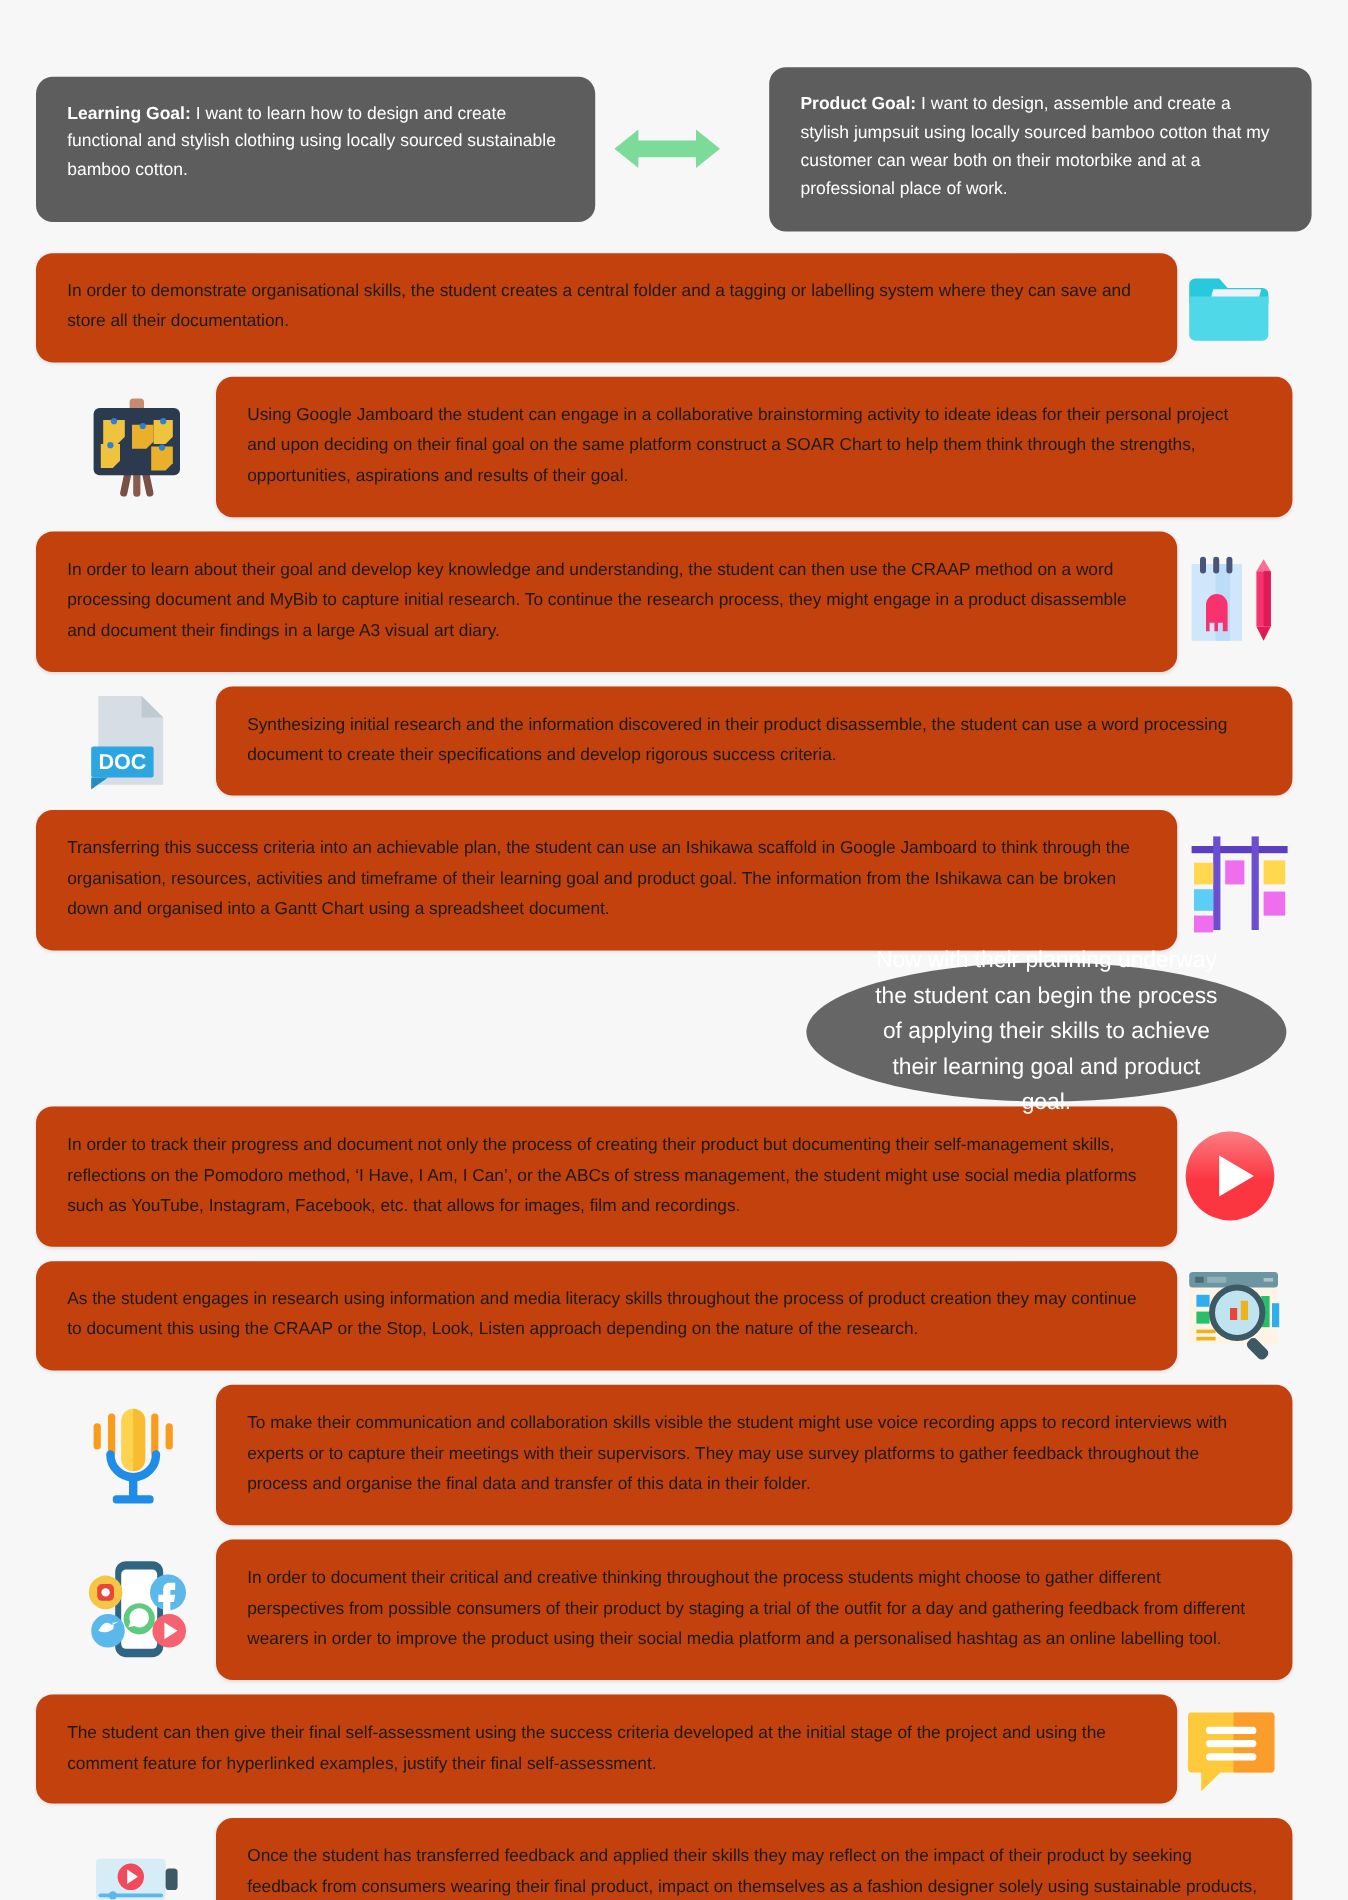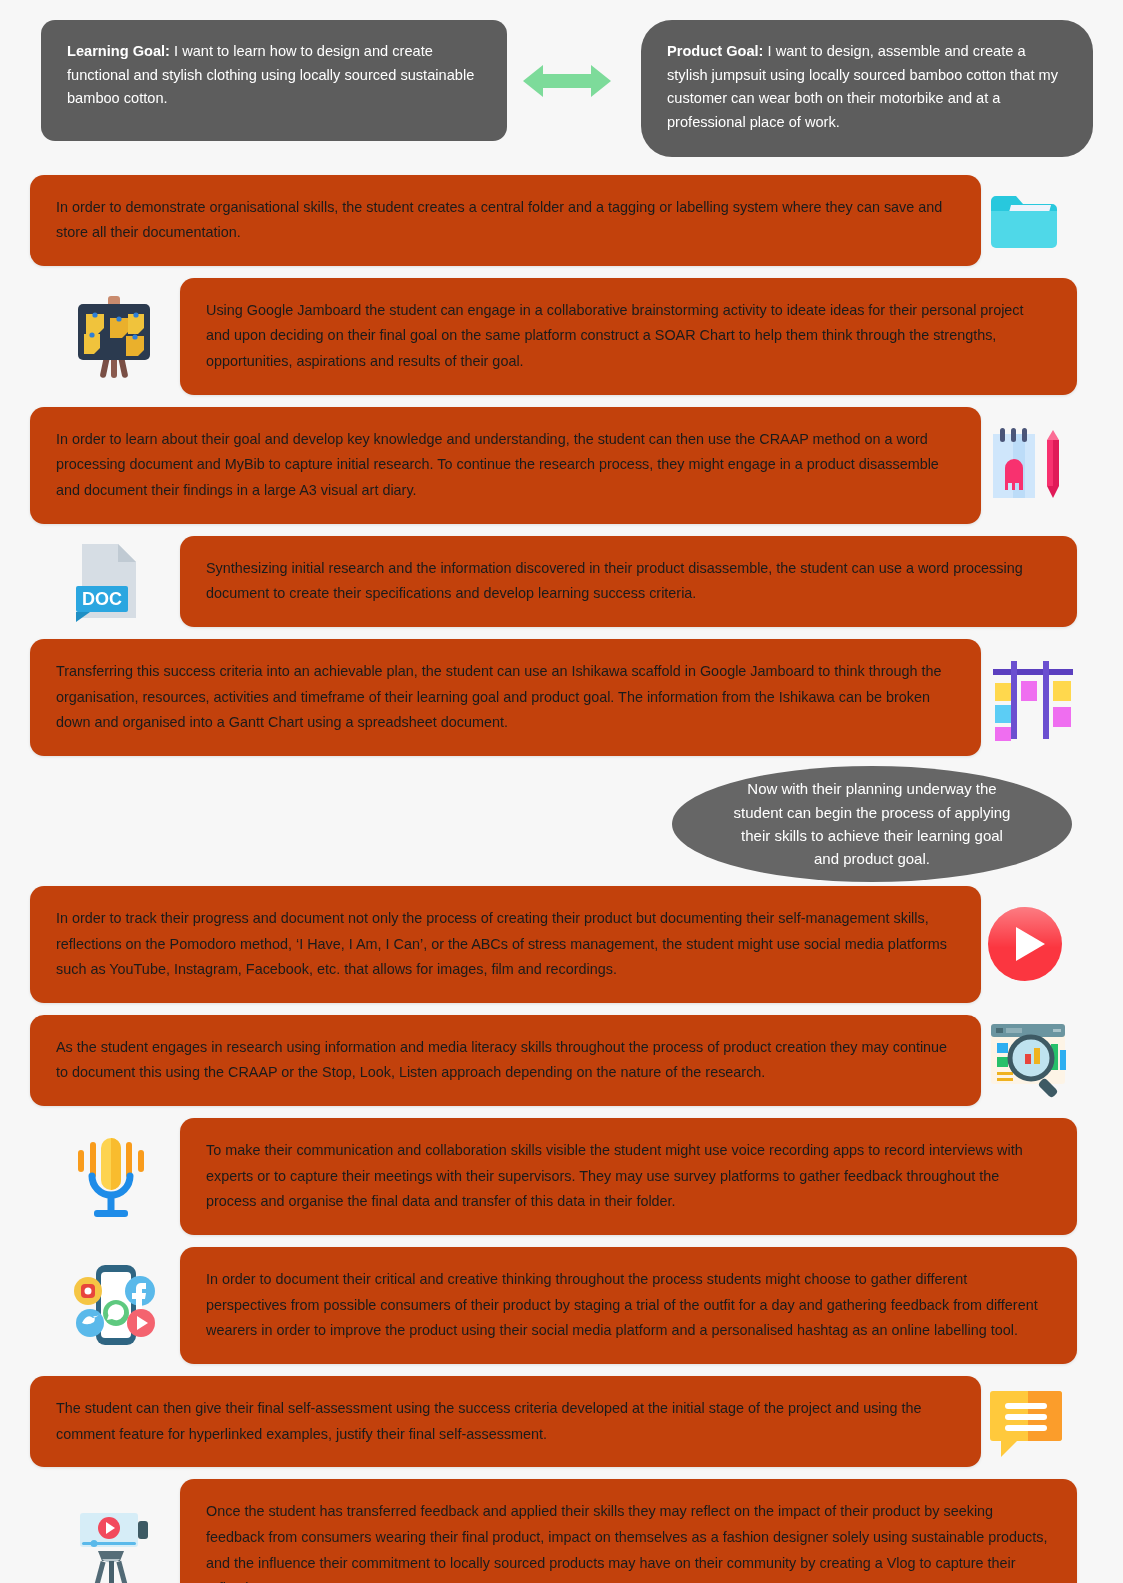--- a/index.html
+++ b/index.html
@@ -12,36 +12,37 @@
     min-height: 1583px;
     font-family: "Liberation Sans", sans-serif;
     color: #222;
     position: relative;
     overflow-x: hidden;
   }
 
   
   .goal-row {
     display: flex;
-    align-items: flex-start;
-    padding: 20px 30px 0 41px;
+    align-items: center;
+    padding: 20px 30px 0 30px;
     gap: 0;
+    margin-top: 36px;
   }
   .goal-box {
     background: #5d5d5d;
     color: #ffffff;
     border-radius: 14px;
     padding: 20px 26px 22px 26px;
     font-size: 14.6px;
     line-height: 1.62;
     box-sizing: border-box;
   }
   .goal-box b { font-weight: 700; }
   .goal-learning { width: 466px; min-height: 121px; }
-  .goal-product  { width: 452px; min-height: 131px; margin-left: auto; border-radius: 31px; }
+  .goal-product  { width: 452px; min-height: 131px; margin-left: auto; }
   .arrow-wrap {
     width: 120px;
     display: flex;
     align-items: center;
     justify-content: center;
     height: 121px;
     flex: 0 0 120px;
   }
 
   
@@ -87,21 +88,21 @@
     top: 0;
     width: 400px;
     height: 116px;
     border-radius: 50%;
     background: #666666;
     color: #ffffff;
     display: flex;
     align-items: center;
     justify-content: center;
     text-align: center;
-    font-size: 15px;
+    font-size: 19px;
     line-height: 1.55;
     padding: 0 56px;
     box-sizing: border-box;
     z-index: 4;
   }
 </style>
 </head>
 <body>
 
 <div class="goal-row">
@@ -184,21 +185,21 @@
       <div class="icon-slot left">
       <svg width="80" height="86" viewBox="0 0 80 86">
         <path d="M14 6 h36 l18 18 v56 h-54 Z" fill="#d6dde4"></path>
         <path d="M50 6 l18 18 h-18 Z" fill="#c0cad3"></path>
         <rect x="8" y="48" width="52" height="26" rx="2" fill="#2ba6e0"></rect>
         <text x="34" y="67" font-family="Liberation Sans, sans-serif" font-size="18" font-weight="bold" fill="#ffffff" text-anchor="middle">DOC</text>
         <path d="M8 74 h14 l-14 10 Z" fill="#1f8fc4"></path>
       </svg>
       </div>
       <div class="card">
-      <span>Synthesizing initial research and the information discovered in their product disassemble, the student can use a word processing document to create their specifications and develop learning success criteria.</span>
+      <span>Synthesizing initial research and the information discovered in their product disassemble, the student can use a word processing document to create their specifications and develop rigorous success criteria.</span>
     </div>
     </div>
     <div class="row">
       <div class="card">
       <span>Transferring this success criteria into an achievable plan, the student can  use an Ishikawa scaffold in Google Jamboard to think through the organisation, resources, activities and timeframe of their learning goal and product goal. The information from the Ishikawa can be  broken down and organised into a Gantt Chart using a spreadsheet document.</span>
     </div>
       <div class="icon-slot right">
       <svg width="96" height="92" viewBox="0 0 96 92">
         <rect x="8" y="18" width="80" height="6" fill="#5b3fbf"></rect>
         <rect x="26" y="10" width="6" height="78" fill="#6b4fd0"></rect>

